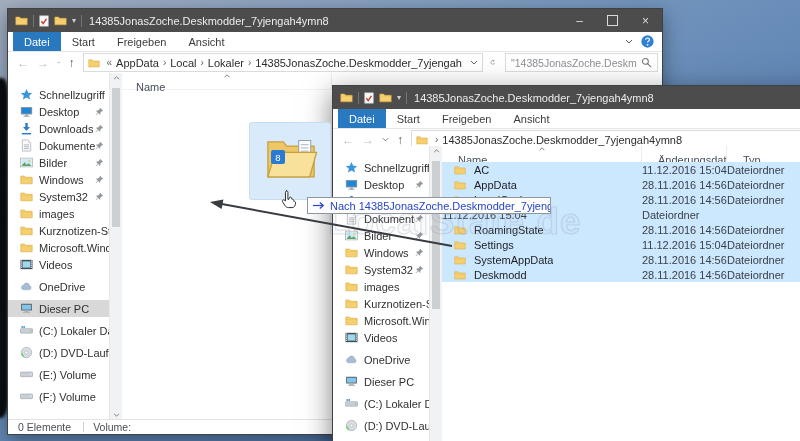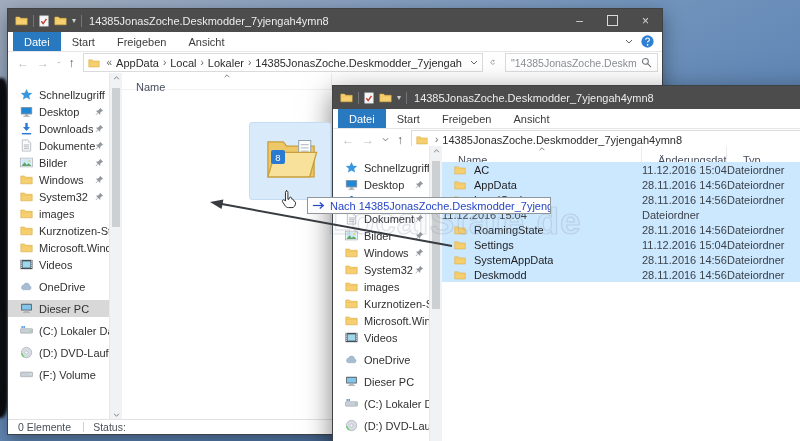--- a/index.html
+++ b/index.html
@@ -397,20 +397,29 @@
           </span>
           <span class="sb-label">(D:) DVD-Laufwerk</span>
         </div>
         <div class="sb-item gap">
           <span class="sb-ic">
             <svg viewBox="0 0 16 9" width="100%" height="100%">
               <rect x=".6" y="1.4" width="14.8" height="5.8" rx=".8" fill="#c9cfd6" stroke="#8c939b" stroke-width=".6"></rect>
               <circle cx="13.2" cy="4.3" r=".9" fill="#eef3f6"></circle>
             </svg>
           </span>
+          <span class="sb-label">(E:) Volume</span>
+        </div>
+        <div class="sb-item gap">
+          <span class="sb-ic">
+            <svg viewBox="0 0 16 9" width="100%" height="100%">
+              <rect x=".6" y="1.4" width="14.8" height="5.8" rx=".8" fill="#c9cfd6" stroke="#8c939b" stroke-width=".6"></rect>
+              <circle cx="13.2" cy="4.3" r=".9" fill="#eef3f6"></circle>
+            </svg>
+          </span>
           <span class="sb-label">(F:) Volume</span>
         </div>
       </div>
     <div class="sb-scroll">
       <span class="sb-arrow">
           <svg viewBox="0 0 8 5" width="100%" height="100%">
             <path d="M1 4l3-3 3 3" fill="none" stroke="#5f6368" stroke-width="1"></path>
           </svg>
         </span>
       <span class="sb-thumb"></span>
@@ -429,21 +438,21 @@
               </svg>
             </span>
             <span class="col-label">Name</span>
           </div>
         </div>
     </div>
   </div>
   <div class="statusbar">
     <span>0 Elemente</span>
     <span class="status-sep"></span>
-    <span>Status:</span>
+    <span>Volume:</span>
   </div>
 </div>
 
 <div class="window win-front">
   <div class="titlebar">
     <div class="qat">
       <span class="ic ic-13">
           <svg viewBox="0 0 16 13" width="100%" height="100%">
             <path d="M1 2.2h4.6l1.3 1.6H15v8H1z" fill="#f6cf70" stroke="#d8a93b" stroke-width=".7"></path>
             <path d="M1 4.6h14v.9H1z" fill="#eec35a"></path>

